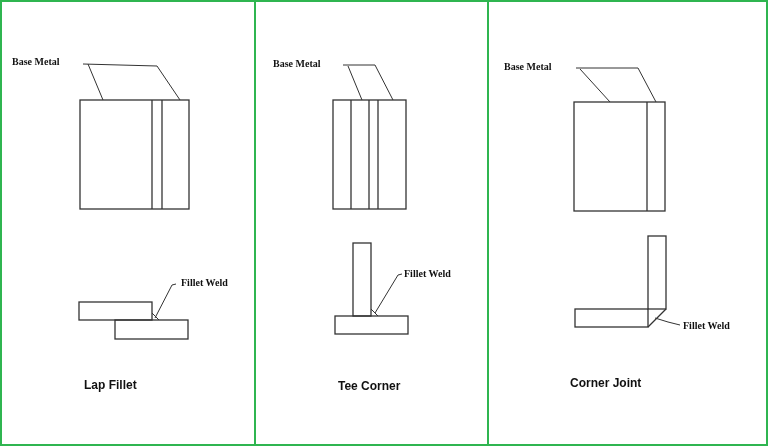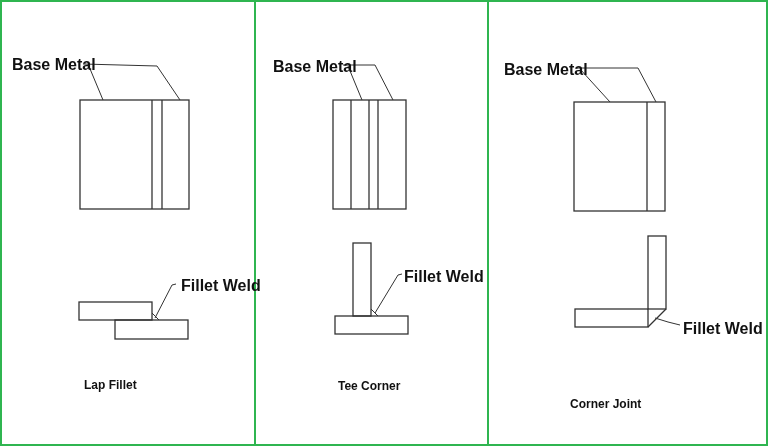--- a/index.html
+++ b/index.html
@@ -1,20 +1,20 @@
 <!DOCTYPE html>
 <html><head>
 <meta charset="utf-8">
 <style>
   html,body{margin:0;padding:0;background:#fff;}
   body{width:768px;height:446px;position:relative;overflow:hidden;font-family:"Liberation Sans",sans-serif;}
   .frame{position:absolute;left:0;top:0;width:768px;height:446px;box-sizing:border-box;border:2px solid #2fb550;}
   .divider{position:absolute;top:0;width:2px;height:446px;background:#2fb550;}
   svg{position:absolute;left:0;top:0;}
-  .lbl{position:absolute;font-weight:bold;font-size:16px;color:#111;white-space:nowrap;}
+  .lbl{position:absolute;font-weight:bold;font-size:10px;color:#111;white-space:nowrap;font-family:Liberation Serif, serif;}
   .cap{position:absolute;font-weight:bold;font-size:12px;color:#111;white-space:nowrap;}
 </style>
 </head>
 <body>
 
 <div class="frame"></div>
 <div class="divider" style="left:254px"></div>
 <div class="divider" style="left:487px"></div>
 
 <svg width="768" height="446" fill="none" stroke="#333" stroke-width="1.3">
@@ -68,13 +68,13 @@
 <div class="lbl" style="left:12px;top:56px">Base Metal</div>
 <div class="lbl" style="left:181px;top:277px">Fillet Weld</div>
 <div class="cap" style="left:84px;top:378px">Lap Fillet</div>
 
 <div class="lbl" style="left:273px;top:58px">Base Metal</div>
 <div class="lbl" style="left:404px;top:268px">Fillet Weld</div>
 <div class="cap" style="left:338px;top:379px">Tee Corner</div>
 
 <div class="lbl" style="left:504px;top:61px">Base Metal</div>
 <div class="lbl" style="left:683px;top:320px">Fillet Weld</div>
-<div class="cap" style="left:570px;top:397px">Corner Joint</div>
+<div class="cap" style="left:570px;top:376px">Corner Joint</div>
 
 </body></html>

